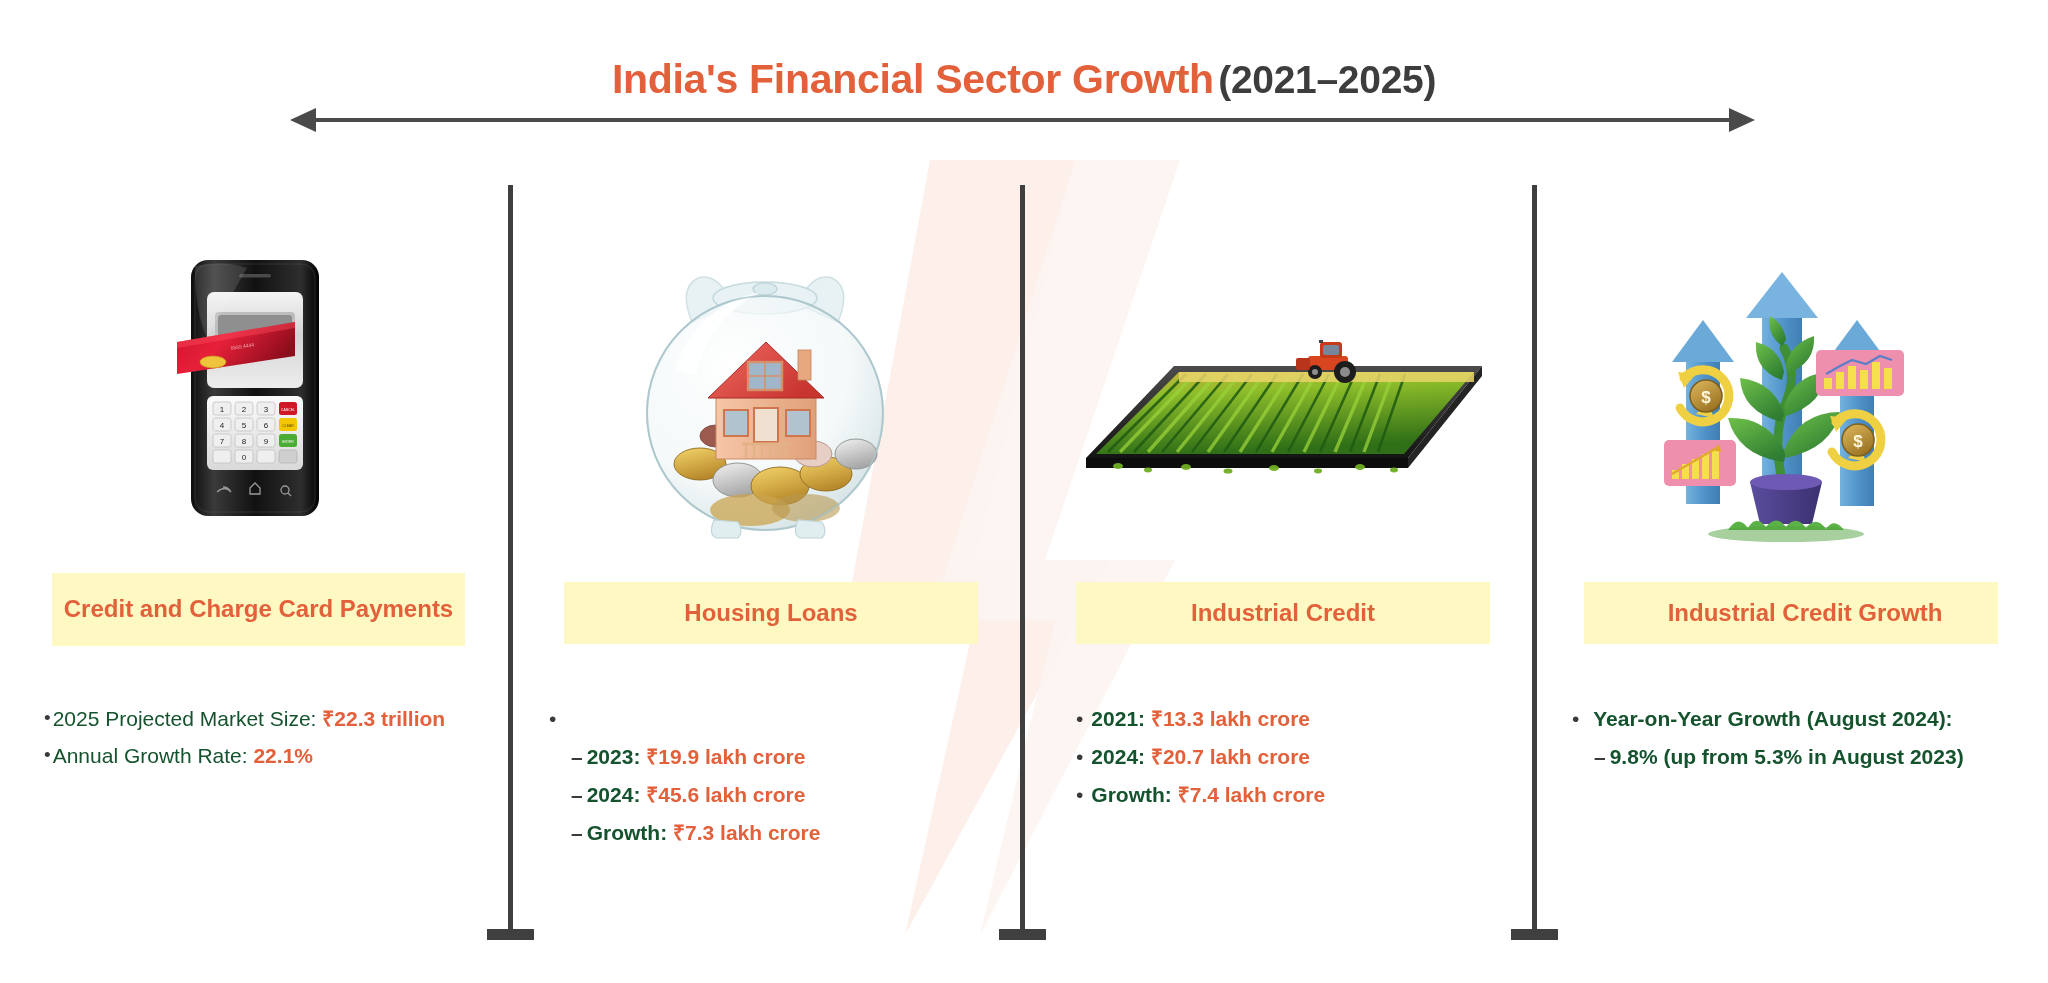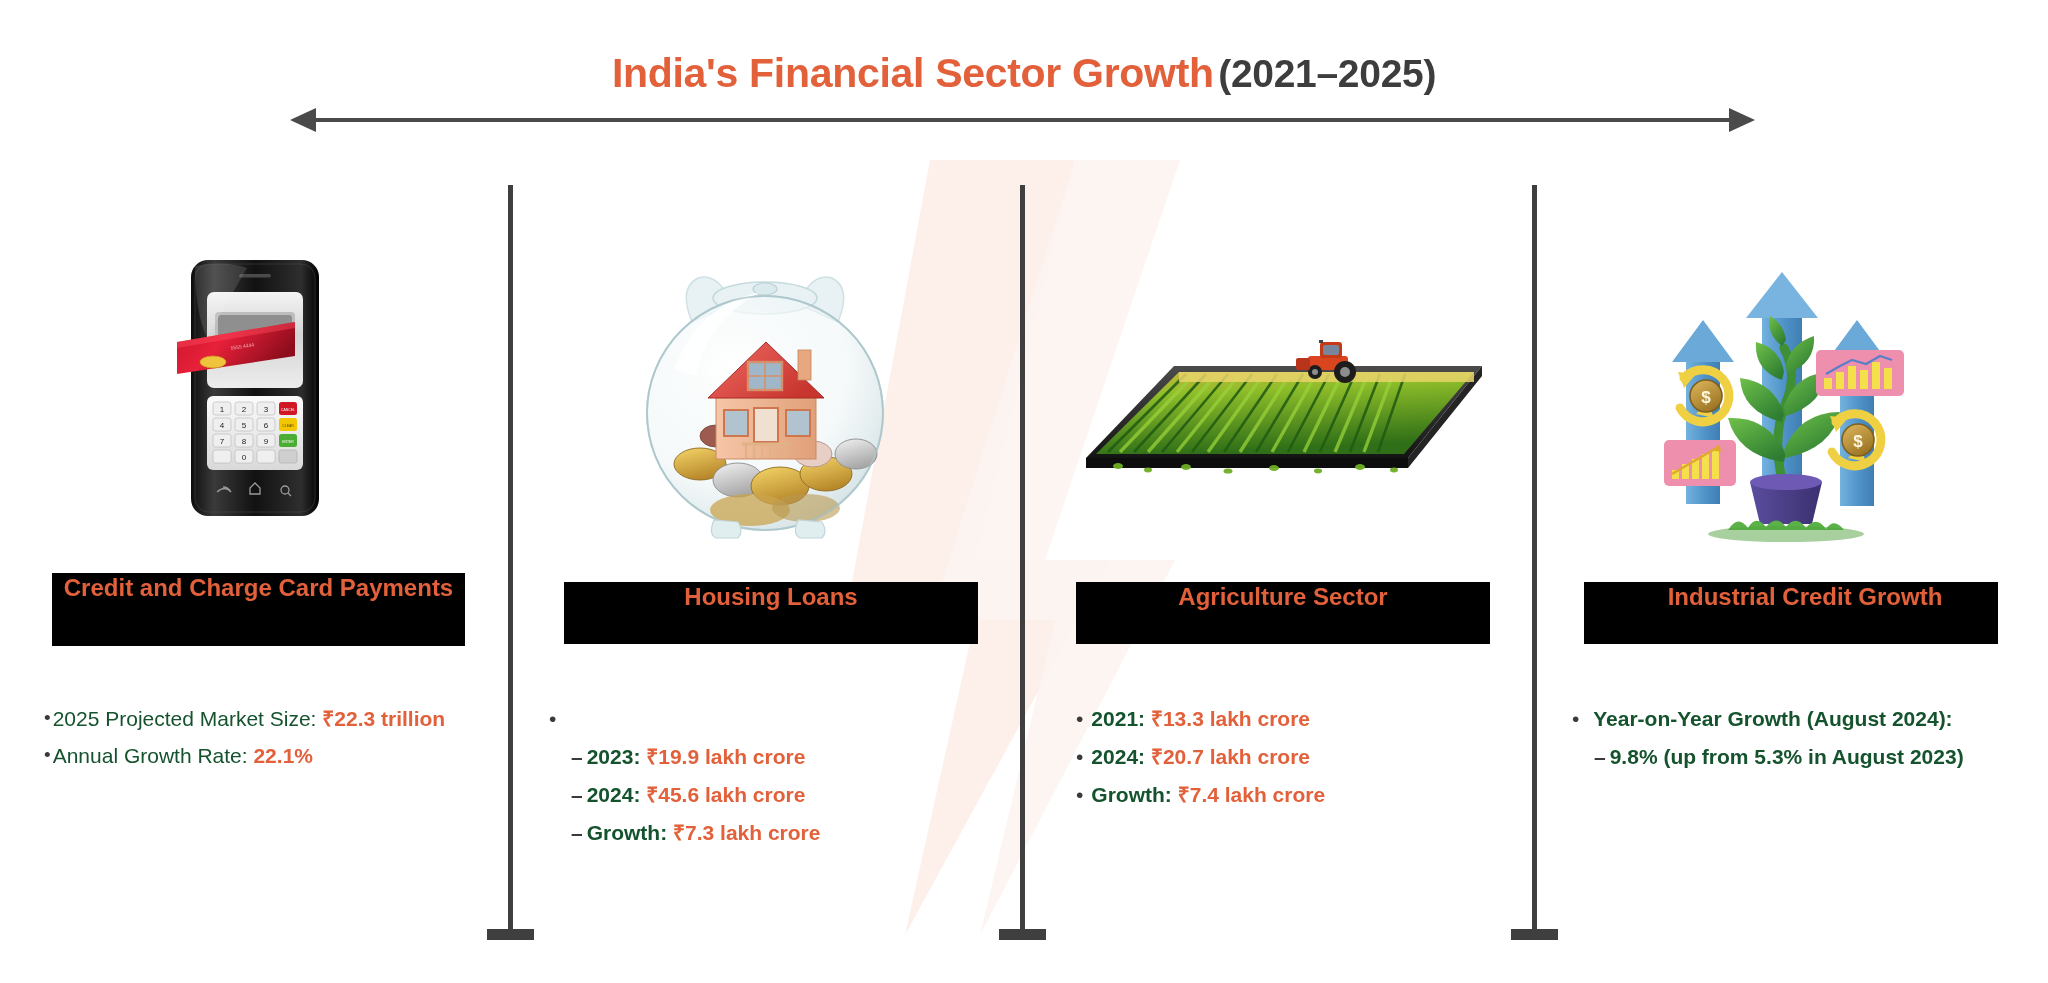--- a/index.html
+++ b/index.html
@@ -9,21 +9,21 @@
     font-family: "Liberation Sans", sans-serif;
     overflow: hidden;
   }
   #page { position: relative; width: 2048px; height: 983px; background:#fff; overflow:hidden; }
 
   
   .watermark { position:absolute; top:0; left:0; width:2048px; height:983px; z-index:0; pointer-events:none; }
 
   
   .title-wrap {
-    position:absolute; top:50px; left:0; width:2048px;
+    position:absolute; top:56px; left:0; width:2048px;
     text-align:center; z-index:5;
   }
   .title-main {
     font-size:41px; font-weight:bold; color:#e2603a;
     letter-spacing:-0.3px;
   }
   .title-years {
     font-size:39px; font-weight:bold; color:#3d3d3d;
     letter-spacing:-0.3px;
   }
@@ -36,22 +36,22 @@
   .divider .stem { position:absolute; left:0; top:0; width:5px; height:750px; background:#3f3f3f; }
   .divider .foot { position:absolute; left:-21px; bottom:0; width:47px; height:11px; background:#3f3f3f; }
 
   
   .col { position:absolute; z-index:4; }
 
   .art { position:absolute; }
 
   .badge {
     position:absolute;
-    background:#000000;
-    display:flex; align-items:flex-start; justify-content:center;
+    background:#fef9c3;
+    display:flex; align-items:center; justify-content:center;
     text-align:center;
   }
   .badge span {
     color:#e2603a; font-weight:bold; font-size:24px; line-height:1.28;
   }
 
   .facts { position:absolute; }
   .fact {
     display:flex; align-items:flex-start;
     font-size:21px; line-height:1.28; color:#3a3a3a;
@@ -398,21 +398,21 @@
         <ellipse cx="108" cy="127" rx="5" ry="3"></ellipse>
           <ellipse cx="150" cy="131" rx="4.5" ry="2.6"></ellipse>
         <ellipse cx="196" cy="128" rx="5" ry="3"></ellipse>
           <ellipse cx="240" cy="131" rx="4" ry="2.4"></ellipse>
         <ellipse cx="282" cy="127" rx="5" ry="3"></ellipse>
           <ellipse cx="316" cy="130" rx="4" ry="2.4"></ellipse>
       </g>
     </svg>
 
     <div class="badge" style="left:56px; top:582px; width:414px; height:62px;">
-      <span>Agriculture Sector</span>
+      <span>Industrial Credit</span>
     </div>
 
     <div class="facts" style="left:56px; top:706px; width:440px;">
       <div class="fact bold">
         <span class="bullet">•</span>
         <span class="label">2021:</span>
         <span>&nbsp;</span>
         <span class="value">₹13.3 lakh crore</span>
       </div>
       <div class="fact bold">

